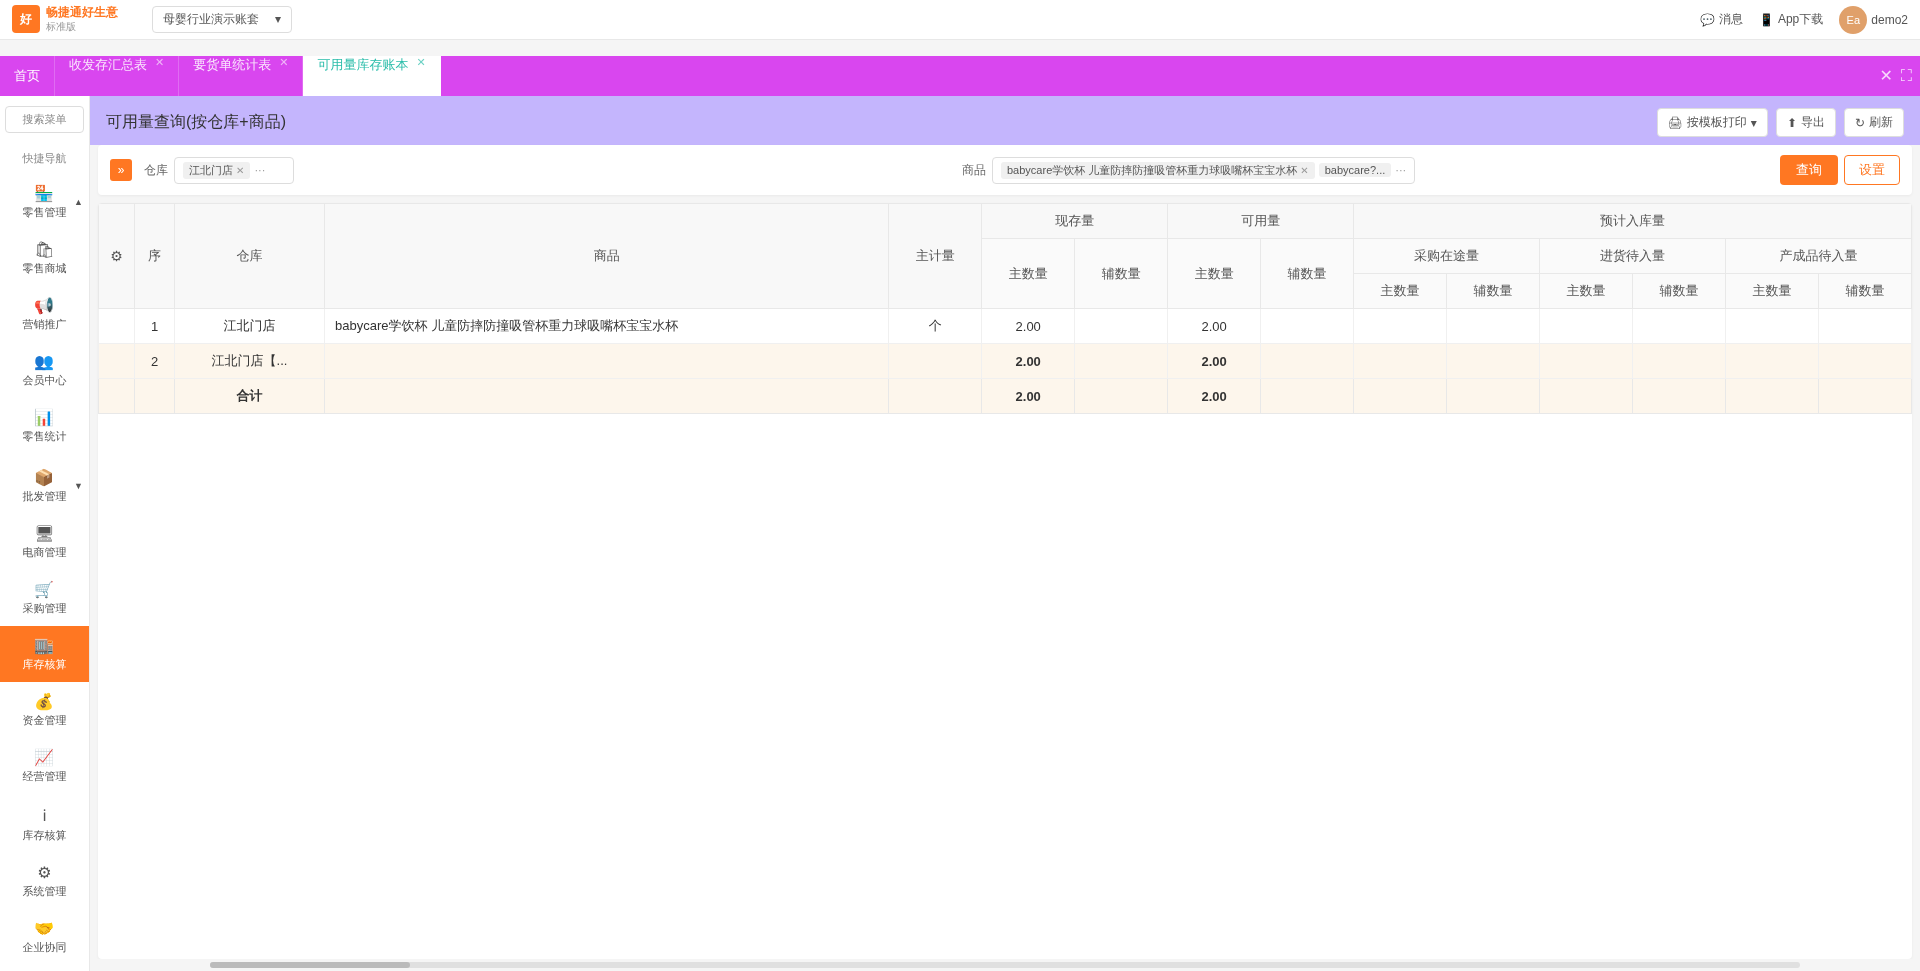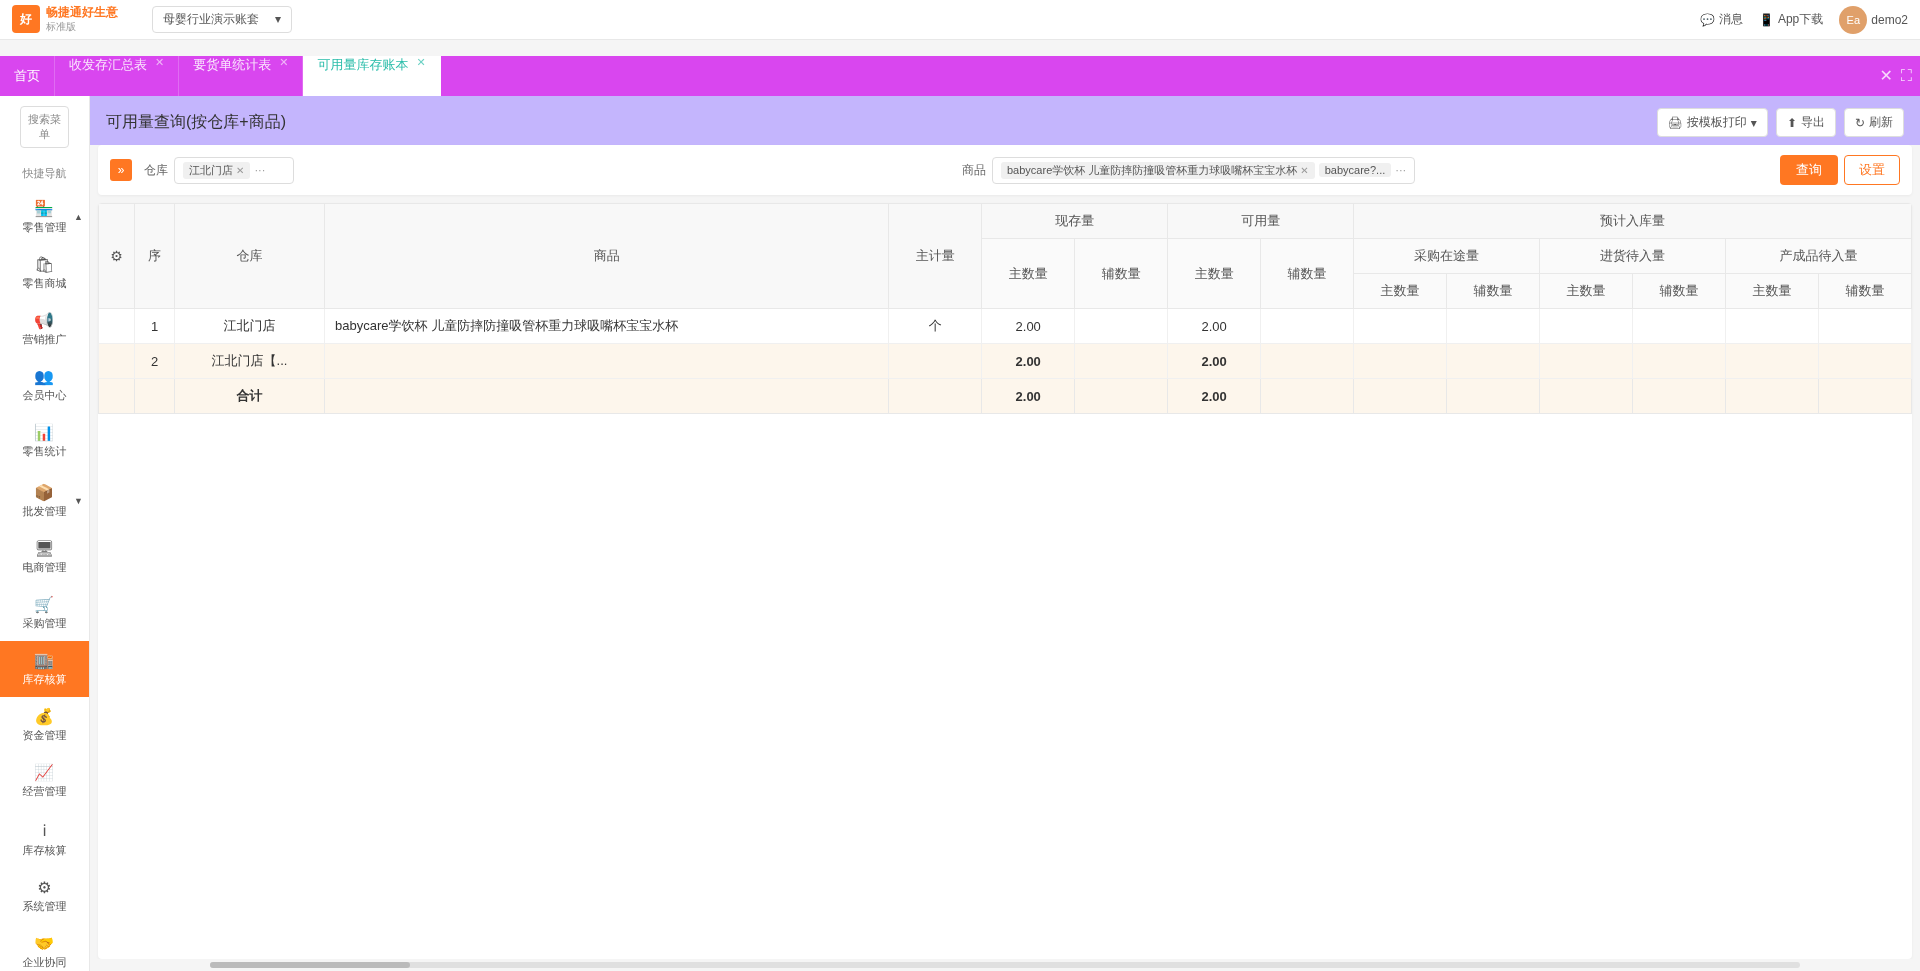--- a/index.html
+++ b/index.html
@@ -25,21 +25,21 @@
     .nav-tab.active .close-x { color: #2bbdaa; }
     .nav-home { padding: 0 14px; display: flex; align-items: center; color: white; font-size: 13px; cursor: pointer; }
     .window-controls { margin-left: auto; display: flex; align-items: center; padding-right: 8px; gap: 8px; }
     .win-btn { color: rgba(255,255,255,0.8); cursor: pointer; font-size: 16px; line-height: 1; }
 
     
     .main-layout { display: flex; flex: 1; overflow: hidden; }
 
     
     .sidebar { width: 90px; background: #fff; border-right: 1px solid #e8e8e8; display: flex; flex-direction: column; flex-shrink: 0; overflow-y: auto; }
-    .sidebar-search { padding: 10px 20px; }
+    .sidebar-search { padding: 10px 5px; }
     .sidebar-search-btn { width: 100%; background: #fff; border: 1px solid #ddd; border-radius: 4px; padding: 5px 4px; font-size: 11px; color: #888; cursor: pointer; text-align: center; }
     .sidebar-nav-label { padding: 8px 8px 4px; font-size: 11px; color: #888; cursor: pointer; text-align: center; }
     .sidebar-item { display: flex; flex-direction: column; align-items: center; padding: 10px 4px; cursor: pointer; color: #555; font-size: 12px; gap: 2px; position: relative; }
     .sidebar-item.active { background: #ff7722; color: white; }
     .sidebar-item.active .sidebar-item-label { color: white; }
     .sidebar-item .arrow { position: absolute; right: 6px; top: 50%; transform: translateY(-50%); font-size: 9px; color: inherit; }
     .sidebar-item-icon { font-size: 16px; }
     .sidebar-item-label { font-size: 11px; text-align: center; }
     .sidebar-divider { height: 1px; background: #f0f0f0; margin: 2px 8px; }
 

